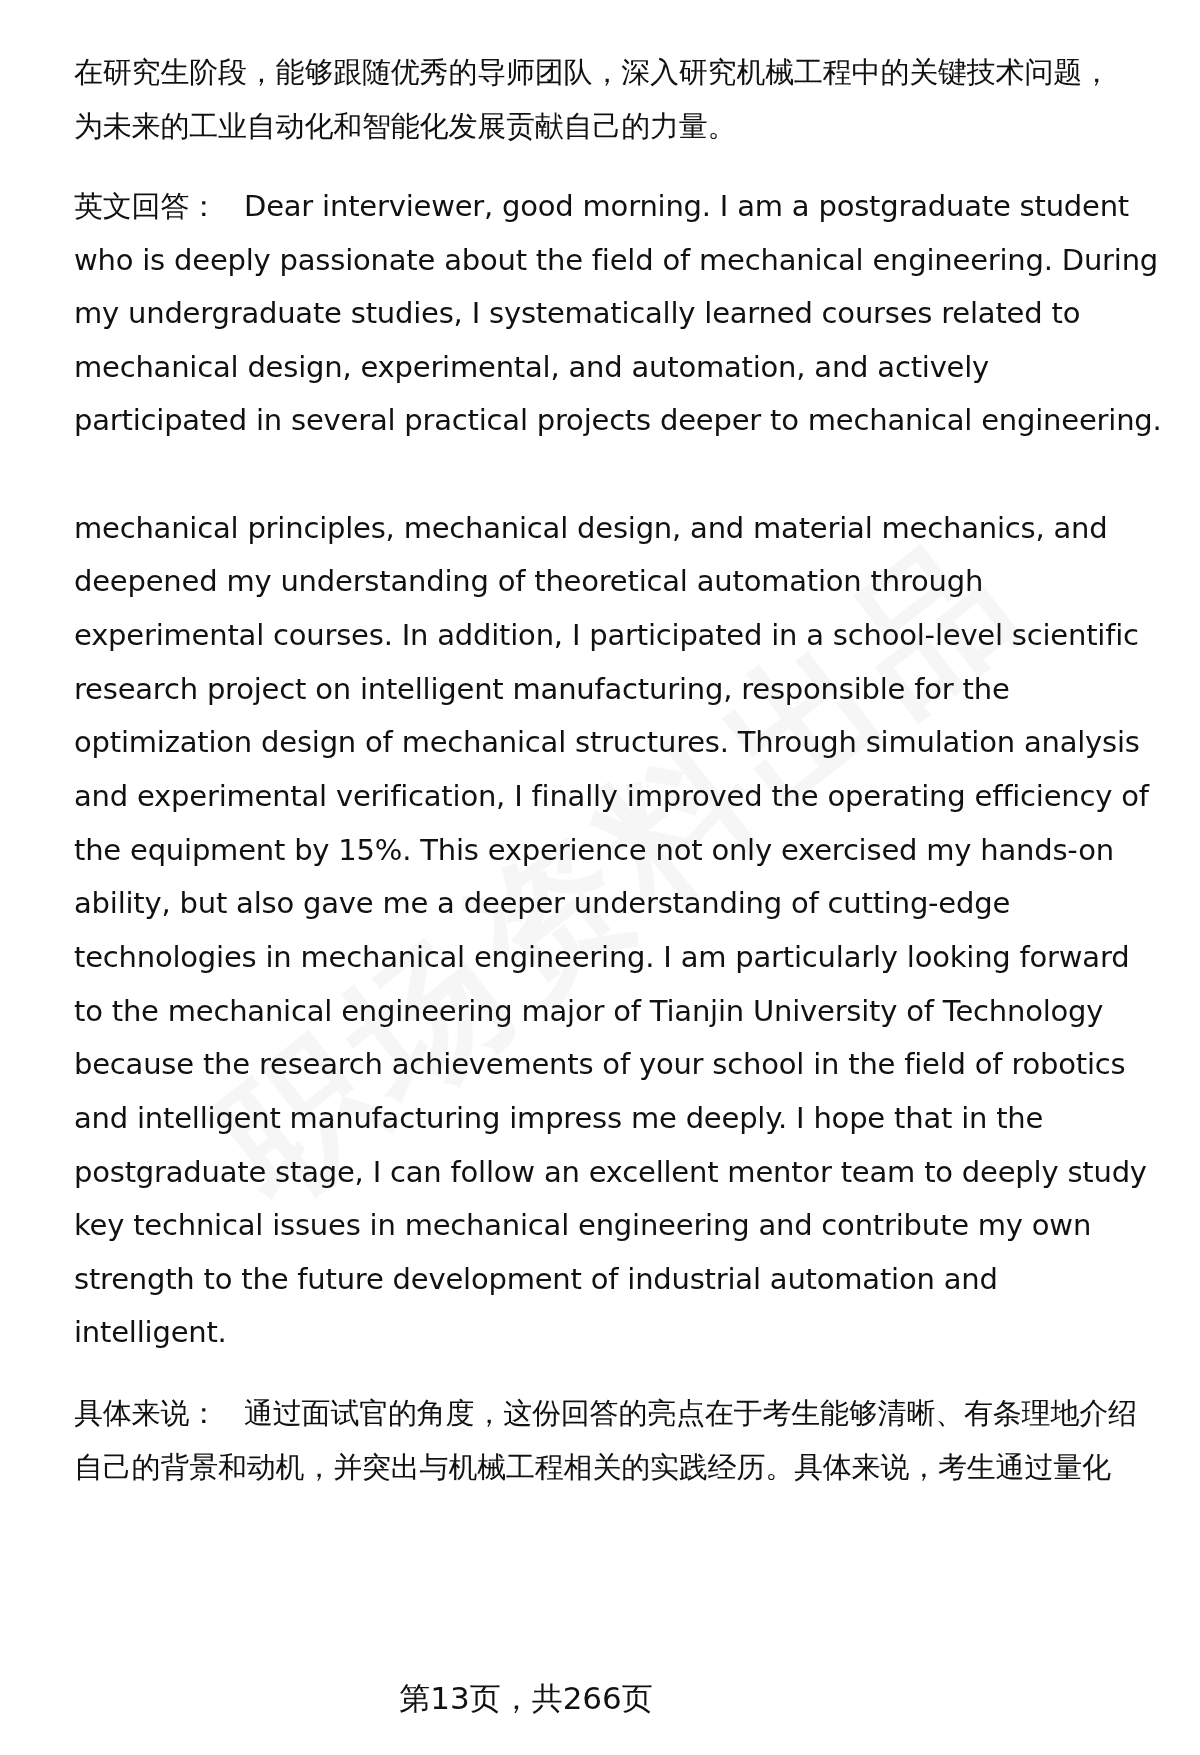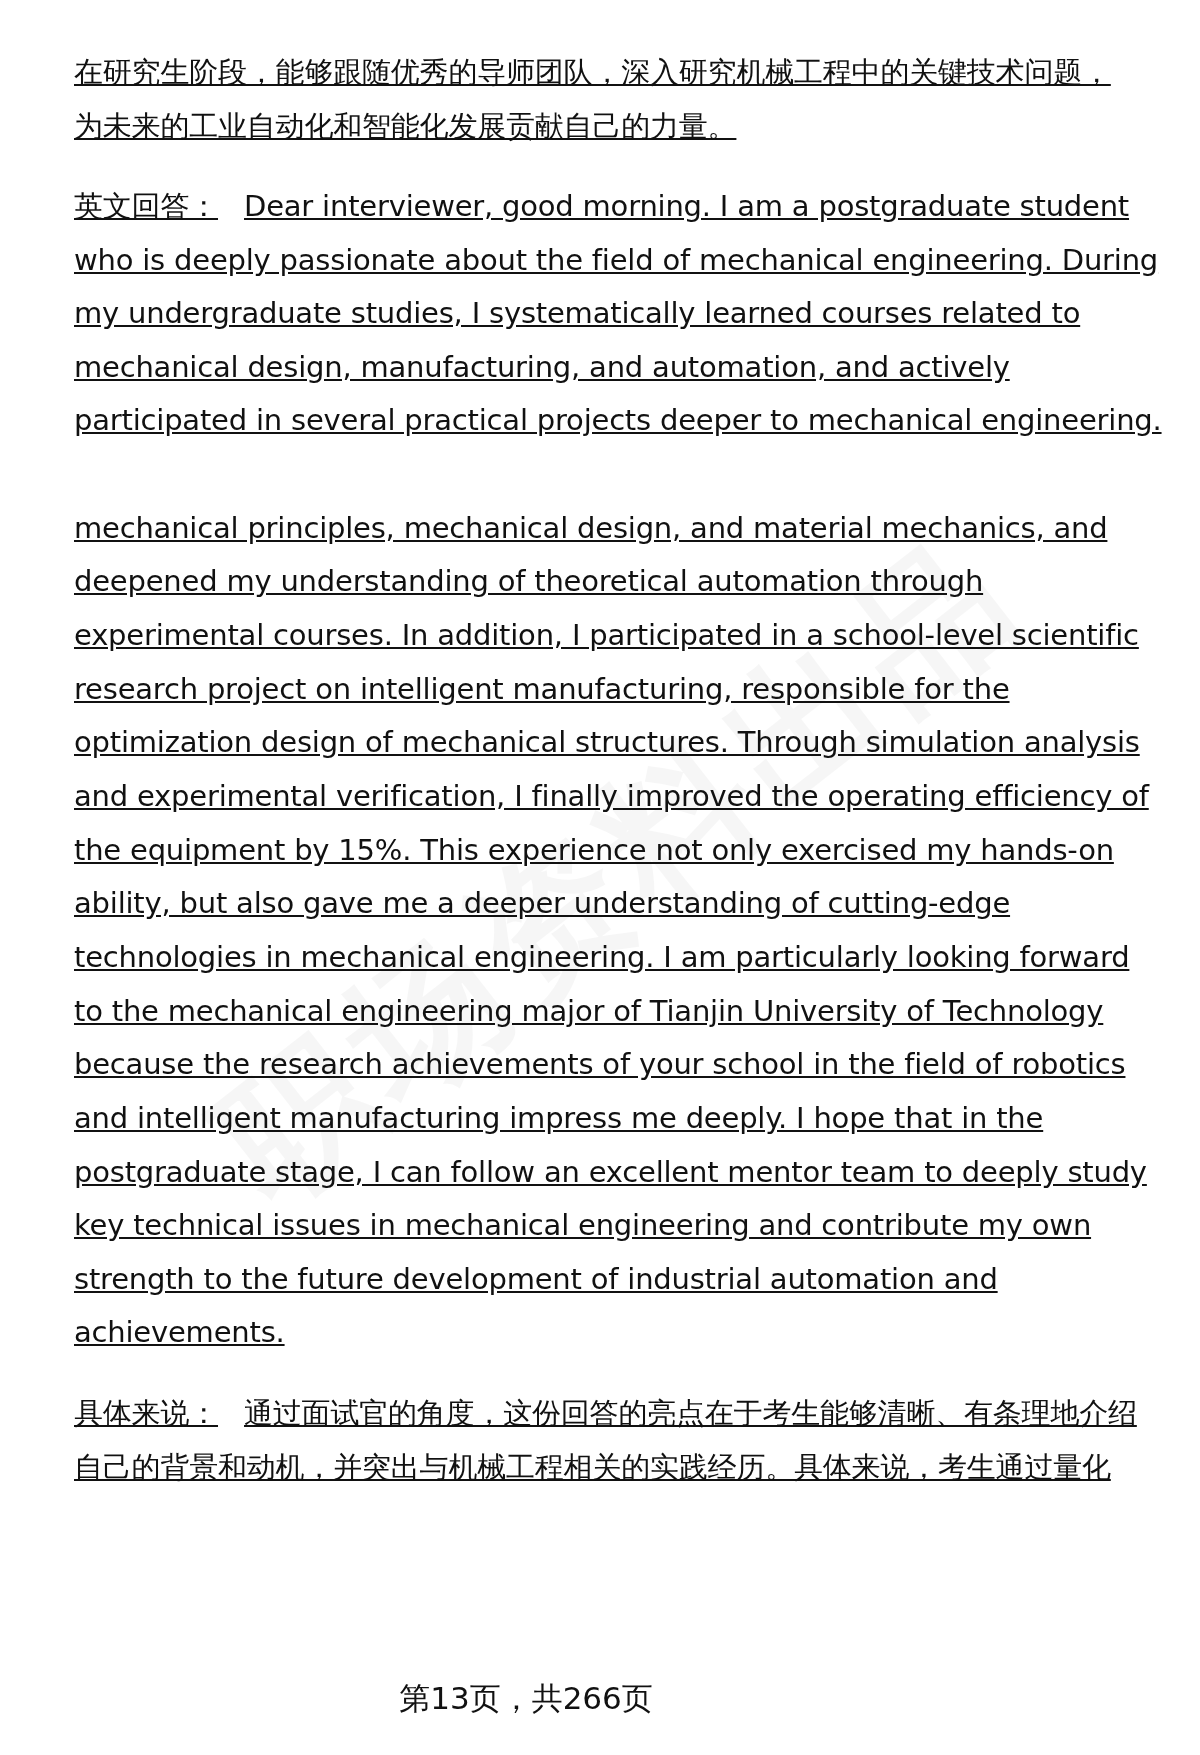--- a/index.html
+++ b/index.html
@@ -5,57 +5,57 @@
     html, body { margin: 0; padding: 0; background: #ffffff; }
     body { width: 1200px; height: 1755px; position: relative; overflow: hidden;
            font-family: "DejaVu Sans", "Liberation Sans", sans-serif; color: #111; }
     .page { position: absolute; left: 0; top: 0; width: 1200px; height: 1755px; }
     .watermark { position: absolute; left: 170px; top: 520px; width: 900px; height: 700px;
                  transform: rotate(-38deg); transform-origin: center;
                  font-size: 150px; font-weight: bold; color: rgba(0,0,0,0.035);
                  letter-spacing: 10px; white-space: nowrap; display: flex; align-items: center;
                  justify-content: center; pointer-events: none; }
     .line { position: absolute; left: 74px; font-size: 29px; line-height: 40px; white-space: nowrap;
-            letter-spacing: -0.2px; text-decoration: underline; }
+            letter-spacing: -0.2px; }
     .label { margin-right: 26px; }
     .footer { position: absolute; left: 0; width: 1052px; top: 1678px; text-align: center;
               font-size: 31px; line-height: 40px; }
   </style>
 </head>
 <body>
 
 <div class="page">
   <div class="watermark">职场资料出品</div>
 
   <div class="line" style="top:52px">在研究生阶段，能够跟随优秀的导师团队，深入研究机械工程中的关键技术问题，</div>
   <div class="line" style="top:106px">为未来的工业自动化和智能化发展贡献自己的力量。</div>
 
   <div class="line" style="top:186px">
     <span class="label">英文回答：</span><span>Dear interviewer, good morning. I am a postgraduate student</span>
   </div>
   <div class="line" style="top:240px">who is deeply passionate about the field of mechanical engineering. During</div>
   <div class="line" style="top:293px">my undergraduate studies, I systematically learned courses related to</div>
-  <div class="line" style="top:347px">mechanical design, manufacturing, and automation, and actively</div>
+  <div class="line" style="top:347px">mechanical design, experimental, and automation, and actively</div>
   <div class="line" style="top:400px">participated in several practical projects deeper to mechanical engineering.</div>
   <div class="line" style="top:508px">mechanical principles, mechanical design, and material mechanics, and</div>
   <div class="line" style="top:561px">deepened my understanding of theoretical automation through</div>
   <div class="line" style="top:615px">experimental courses. In addition, I participated in a school-level scientific</div>
   <div class="line" style="top:669px">research project on intelligent manufacturing, responsible for the</div>
   <div class="line" style="top:722px">optimization design of mechanical structures. Through simulation analysis</div>
   <div class="line" style="top:776px">and experimental verification, I finally improved the operating efficiency of</div>
   <div class="line" style="top:830px">the equipment by 15%. This experience not only exercised my hands-on</div>
   <div class="line" style="top:883px">ability, but also gave me a deeper understanding of cutting-edge</div>
   <div class="line" style="top:937px">technologies in mechanical engineering. I am particularly looking forward</div>
   <div class="line" style="top:991px">to the mechanical engineering major of Tianjin University of Technology</div>
   <div class="line" style="top:1044px">because the research achievements of your school in the field of robotics</div>
   <div class="line" style="top:1098px">and intelligent manufacturing impress me deeply. I hope that in the</div>
   <div class="line" style="top:1152px">postgraduate stage, I can follow an excellent mentor team to deeply study</div>
   <div class="line" style="top:1205px">key technical issues in mechanical engineering and contribute my own</div>
   <div class="line" style="top:1259px">strength to the future development of industrial automation and</div>
-  <div class="line" style="top:1312px">achievements.</div>
+  <div class="line" style="top:1312px">intelligent.</div>
 
   <div class="line" style="top:1393px">
     <span class="label">具体来说：</span><span>通过面试官的角度，这份回答的亮点在于考生能够清晰、有条理地介绍</span>
   </div>
   <div class="line" style="top:1447px">自己的背景和动机，并突出与机械工程相关的实践经历。具体来说，考生通过量化</div>
 
   <div class="footer">第13页，共266页</div>
 </div>
 
 </body></html>

